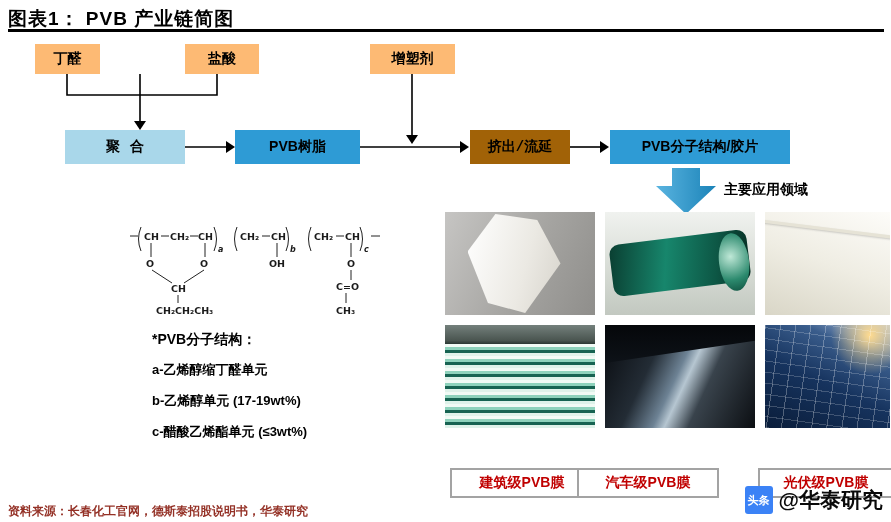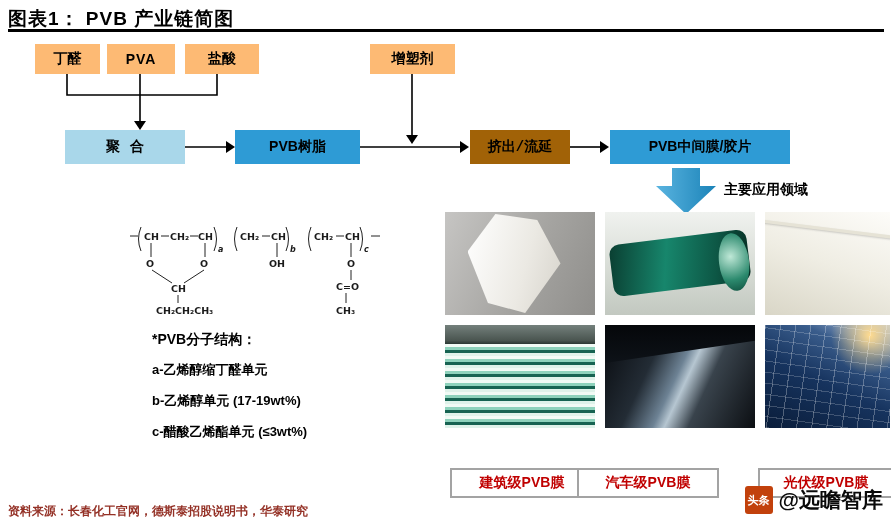--- a/index.html
+++ b/index.html
@@ -73,21 +73,21 @@
   
   .applabel{position:absolute;top:468px;height:26px;border:2px solid #a3a3a3;background:#fff;
       color:#c00000;font-weight:700;font-size:14px;display:flex;align-items:center;justify-content:center;}
   .al1{left:450px;width:140px;}
   .al2{left:577px;width:138px;}
   .al3{left:758px;width:132px;}
 
   
   .source{position:absolute;left:8px;top:503px;font-size:12px;font-weight:700;color:#943126;}
   .watermark{position:absolute;right:8px;top:486px;display:flex;align-items:center;gap:6px;}
-  .tt-badge{width:28px;height:28px;background:#c2410c;color:#fff;font-size:11px;font-weight:700;
+  .tt-badge{width:28px;height:28px;background:#3b82f6;color:#fff;font-size:11px;font-weight:700;
       display:flex;align-items:center;justify-content:center;border-radius:3px;}
   .tt-handle{font-size:21px;font-weight:700;color:#0a0a0a;}
 </style>
 </head>
 <body>
 
 <div class="page">
 
   <div class="fig-title">图表1：  PVB 产业链简图</div>
   <div class="title-rule"></div>
@@ -103,28 +103,27 @@
     <g fill="#000">
       <polygon points="134,121 146,121 140,130"></polygon>
       <polygon points="226,141 226,153 235,147"></polygon>
       <polygon points="460,141 460,153 469,147"></polygon>
       <polygon points="406,135 418,135 412,144"></polygon>
       <polygon points="600,141 600,153 609,147"></polygon>
     </g>
   </svg>
 
   <div class="fbox gray b-dc">丁醛</div>
-  <div class="fbox gray b-pva">PVA</div>
   <div class="fbox gray b-hcl">盐酸</div>
   <div class="fbox gray b-plast">增塑剂</div>
 
   <div class="fbox lblue s-poly">聚合</div>
   <div class="fbox blue s-resin">PVB树脂</div>
   <div class="fbox lgray s-extr">挤出/流延</div>
-  <div class="fbox blue s-film">PVB中间膜/胶片</div>
+  <div class="fbox blue s-film">PVB分子结构/胶片</div>
 
   <svg class="bigarrow" width="72" height="50" viewBox="0 0 72 50">
     <defs>
       <linearGradient id="agrad" x1="0" y1="0" x2="1" y2="0">
         <stop offset="0" stop-color="#5ab4e0"></stop>
         <stop offset="1" stop-color="#1b83b8"></stop>
       </linearGradient>
     </defs>
     <polygon points="22,2 50,2 50,20 66,20 36,48 6,20 22,20" fill="url(#agrad)"></polygon>
   </svg>
@@ -205,16 +204,16 @@
       <div class="panel-grid"></div>
     </div>
 
   <div class="applabel al1">建筑级PVB膜</div>
   <div class="applabel al2">汽车级PVB膜</div>
   <div class="applabel al3">光伏级PVB膜</div>
 
   <div class="source">资料来源：长春化工官网，德斯泰招股说明书，华泰研究</div>
   <div class="watermark">
     <span class="tt-badge">头条</span>
-    <span class="tt-handle">@远瞻智库</span>
+    <span class="tt-handle">@华泰研究</span>
   </div>
 
 </div>
 
 </body></html>

